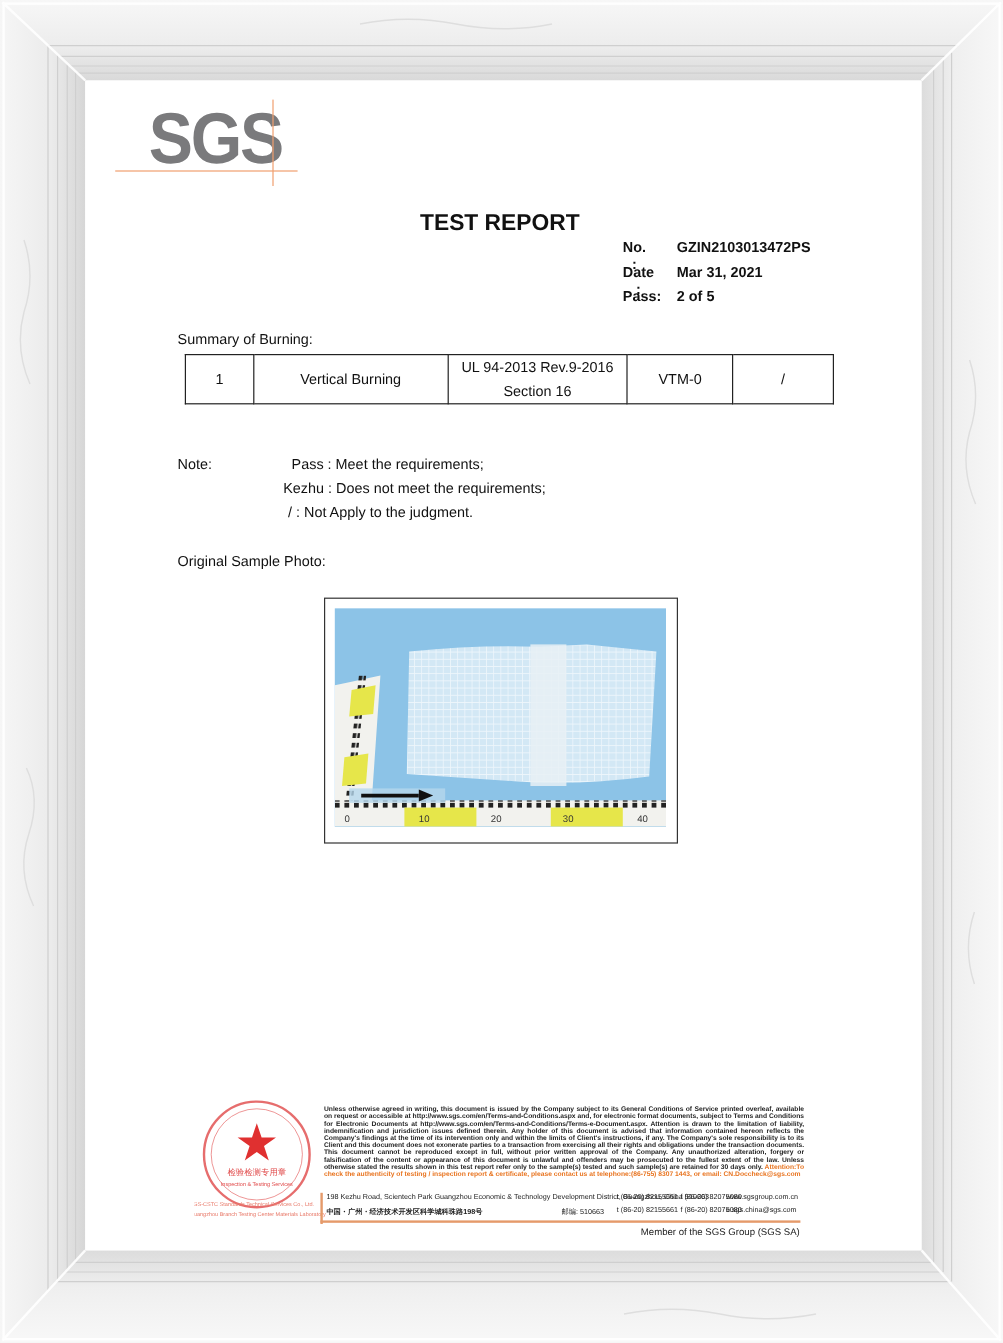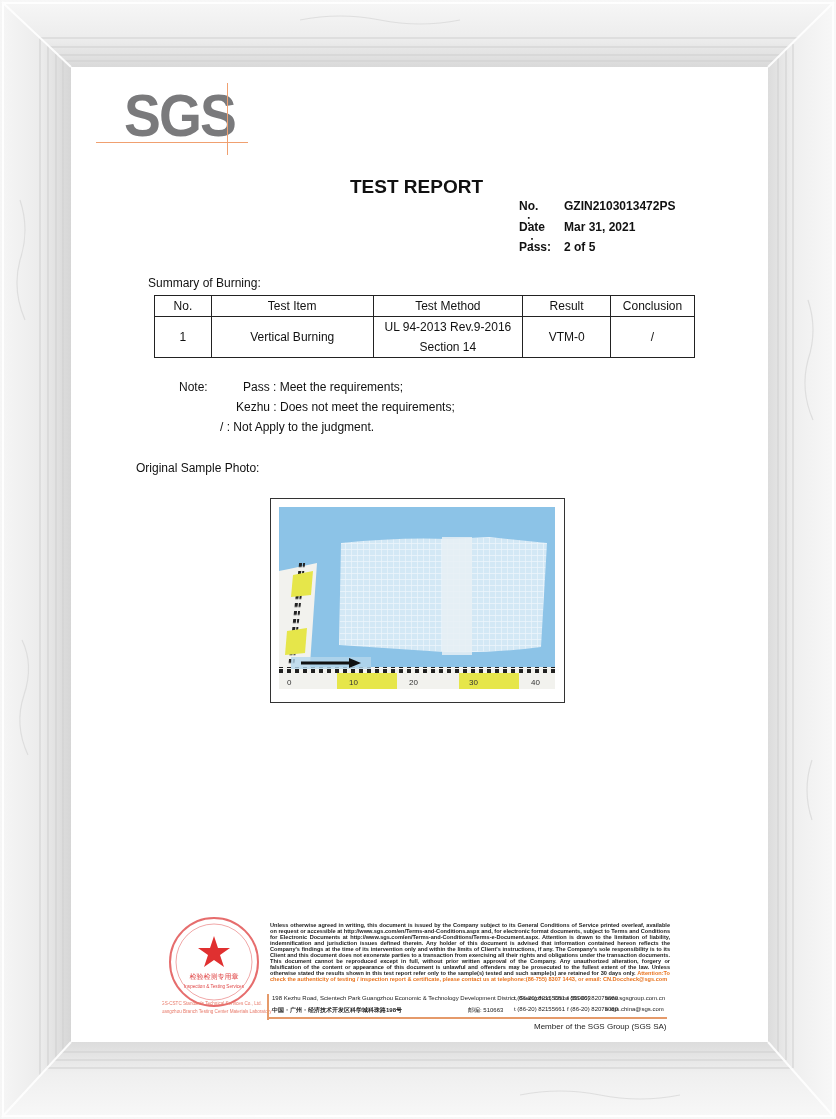--- a/index.html
+++ b/index.html
@@ -116,46 +116,39 @@
 <div class="abs summary-label">Summary of Burning:</div>
 <table class="results">
   <colgroup>
       <col style="width:57px">
       <col style="width:162px">
       <col style="width:150px">
       <col style="width:88px">
       <col style="width:84px">
     </colgroup>
   <tbody>
-      <tr>
-    <th>No.</th>
-    <th>Test Item</th>
-    <th>Test Method</th>
-    <th>Result</th>
-    <th>Conclusion</th>
-  </tr>
   <tr>
     <td>1</td>
     <td>Vertical Burning</td>
     <td>
       <div>UL 94-2013 Rev.9-2016</div>
-      <div>Section 14</div>
+      <div>Section 16</div>
     </td>
     <td>VTM-0</td>
     <td>/</td>
   </tr>
 </tbody>
   </table>
 
-<div class="abs note" style="left:179px; top:380px;">Note:</div>
+<div class="abs note" style="left:148px; top:380px;">Note:</div>
 <div class="abs note" style="left:243px; top:380px;">Pass : Meet the requirements;</div>
 <div class="abs note" style="left:236px; top:400px;">Kezhu : Does not meet the requirements;</div>
-<div class="abs note" style="left:220px; top:420px;">/ : Not Apply to the judgment.</div>
-
-<div class="abs note" style="left:136px; top:461px;text-align:right;">Original Sample Photo:</div>
+<div class="abs note" style="left:240px; top:420px;">/ : Not Apply to the judgment.</div>
+
+<div class="abs note" style="left:148px; top:461px;text-align:right;">Original Sample Photo:</div>
 <div class="abs photo-box">
   <div class="photo">
     <svg width="276" height="182" viewBox="0 0 276 182">
       <defs>
         <pattern id="mesh" width="6" height="6" patternUnits="userSpaceOnUse">
           <rect width="6" height="6" fill="#dfeef8"></rect>
           <path d="M0 0 H6 M0 0 V6" stroke="#ffffff" stroke-width="1.4"></path>
         </pattern>
         <pattern id="ticks" width="8" height="6" patternUnits="userSpaceOnUse">
           <rect x="0" y="0" width="4" height="5" fill="#222"></rect>

